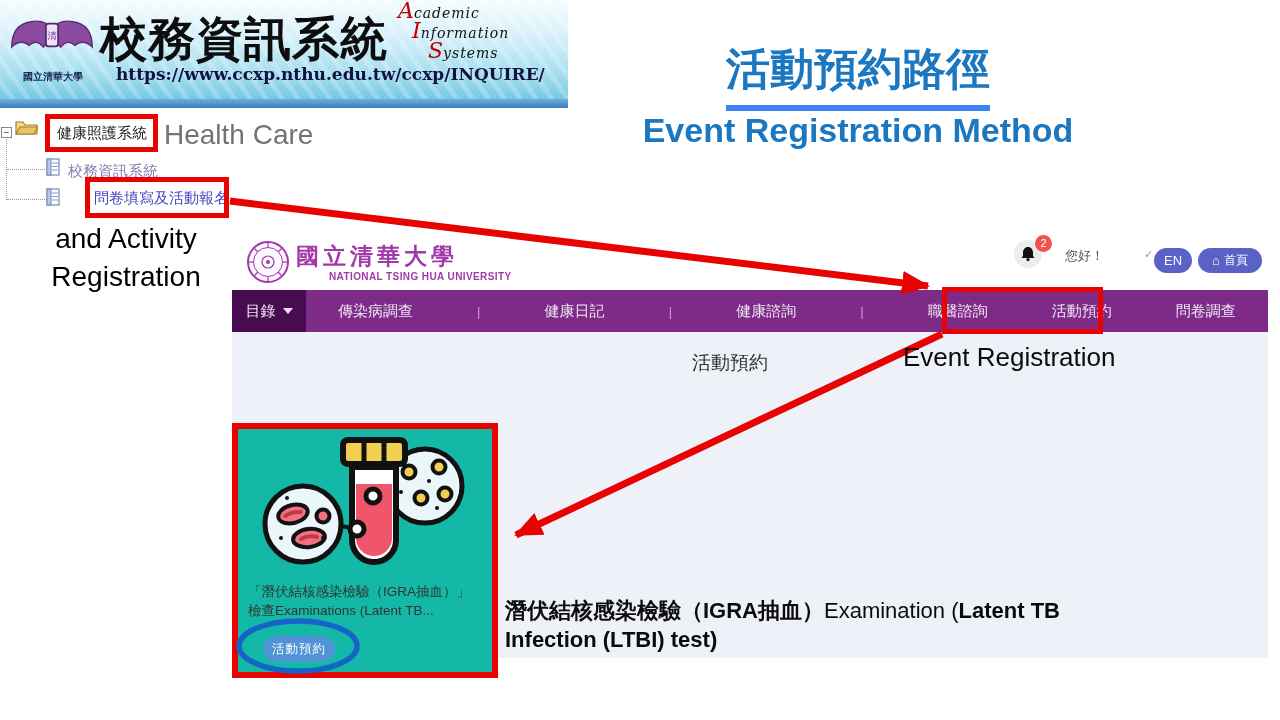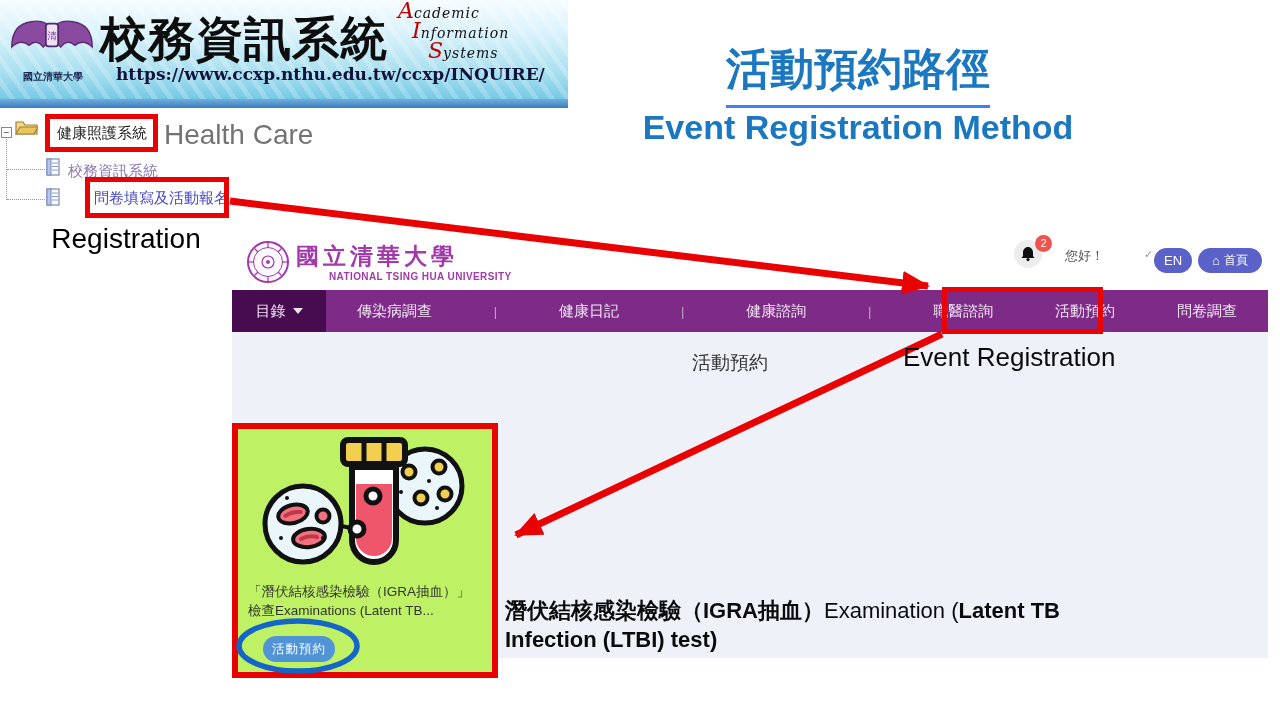--- a/index.html
+++ b/index.html
@@ -39,21 +39,21 @@
   .tree-root-label{position:absolute;left:57px;top:124px;font-size:15px;color:#222;white-space:nowrap;}
   .tree-ann-hc{position:absolute;left:164px;top:119px;font-size:28px;color:#737373;white-space:nowrap;}
   .tree-c1{position:absolute;left:68px;top:162px;font-size:15px;color:#8a7ab0;white-space:nowrap;}
   .tree-c2{position:absolute;left:94px;top:189px;font-size:15px;color:#4747c2;white-space:nowrap;}
   .tree-ann-q{position:absolute;left:10px;top:220px;width:232px;text-align:center;
     font-size:28px;line-height:38px;color:#000;}
 
   
   .main-title{position:absolute;left:617px;top:40px;width:482px;text-align:center;color:#1b78c0;}
   .main-title-zh{display:inline-block;font-size:44px;font-weight:bold;
-    border-bottom:3px solid #3b82f6;padding-bottom:6px;}
+    border-bottom:6px solid #3b82f6;padding-bottom:6px;}
   .main-title-en{font-size:34px;font-weight:bold;}
 
   
   .portal{position:absolute;left:232px;top:233px;width:1036px;height:425px;background:#fff;}
   .p-header{position:relative;height:57px;background:#fff;}
   .seal{position:absolute;left:14px;top:7px;}
   .uni-zh{position:absolute;left:64px;top:8px;font-family:"DejaVu Serif",serif;font-size:23px;
     font-weight:bold;color:#a239aa;letter-spacing:4px;white-space:nowrap;}
   .uni-en{position:absolute;left:66px;top:38px;font-size:10px;font-weight:bold;color:#a239aa;
     letter-spacing:.4px;white-space:nowrap;padding-left:31px;}
@@ -63,34 +63,34 @@
     background:#ef5350;color:#fff;font-size:11px;text-align:center;line-height:17px;}
   .greet{position:absolute;left:833px;top:14px;font-size:13px;color:#555;white-space:nowrap;}
   .caret{position:absolute;left:912px;top:15px;font-size:11px;color:#999;}
   .pill{position:absolute;top:15px;height:25px;border-radius:13px;background:#5a62c8;color:#fff;
     font-size:13px;display:flex;align-items:center;justify-content:center;box-sizing:border-box;}
   .pill-en{left:922px;width:38px;}
   .pill-home{left:966px;width:64px;gap:4px;font-size:12px;}
   .home-glyph{font-size:13px;line-height:1;}
 
   .p-nav{position:relative;height:42px;background:#7d2b86;display:flex;align-items:stretch;}
-  .nav-menu{width:94px;background:#470b50;color:#efe2f2;display:flex;align-items:center;
+  .nav-menu{width:74px;background:#470b50;color:#efe2f2;display:flex;align-items:center;
     justify-content:center;gap:7px;font-size:15px;cursor:pointer;}
   .nav-chevron{width:0;height:0;border-left:5px solid transparent;border-right:5px solid transparent;
     border-top:6px solid #efe2f2;}
   .nav-items{flex:1;display:flex;align-items:center;justify-content:space-around;
     color:#f0e6f3;font-size:15px;}
   .nav-item{cursor:pointer;white-space:nowrap;}
   .nav-sep{color:rgba(255,255,255,.55);font-size:13px;}
 
   .p-content{position:relative;height:326px;background:#eef1f8;}
   .p-title{position:absolute;left:0;right:40px;top:18px;text-align:center;font-size:19px;color:#333;}
 
   
-  .card{position:absolute;left:232px;top:423px;width:266px;height:255px;background:#bef264;
+  .card{position:absolute;left:232px;top:423px;width:266px;height:255px;background:#14b8a6;
     border:6px solid #e90202;box-sizing:border-box;z-index:20;}
   .card-illo{display:block;margin:5px auto 0;}
   .card-text{margin:6px 10px 0;font-size:13.5px;line-height:19px;color:#333;}
   .card-btn{position:absolute;left:25px;top:207px;width:72px;height:26px;border-radius:13px;
     background:#5094d6;color:#fff;font-size:12.5px;letter-spacing:1px;display:flex;
     align-items:center;justify-content:center;cursor:pointer;}
   .btn-ellipse{position:absolute;left:-4px;top:188px;pointer-events:none;}
 
   
   .redbox{position:absolute;border:5px solid #e90202;box-sizing:border-box;z-index:30;background:transparent;}
@@ -148,20 +148,21 @@
   <svg class="doc-icon2" width="15" height="18" viewBox="0 0 15 18">
     <rect x="1" y="1" width="12" height="16" fill="#fff" stroke="#7788bb" stroke-width="1.2"></rect>
     <rect x="1" y="1" width="4" height="16" fill="#b9c6e8" stroke="#7788bb" stroke-width="1"></rect>
     <line x1="6" y1="5" x2="12" y2="5" stroke="#8899cc" stroke-width="1"></line>
     <line x1="6" y1="8.5" x2="12" y2="8.5" stroke="#8899cc" stroke-width="1"></line>
     <line x1="6" y1="12" x2="12" y2="12" stroke="#8899cc" stroke-width="1"></line>
   </svg>
   <span class="tree-c2">問卷填寫及活動報名</span>
 
   <div class="tree-ann-q">
+    <div>and Activity</div>
     <div>Registration</div>
   </div>
 
   <div class="main-title">
     <span class="main-title-zh">活動預約路徑</span>
     <div class="main-title-en">Event Registration Method</div>
   </div>
 
   <div class="portal">
     <div class="p-header">

